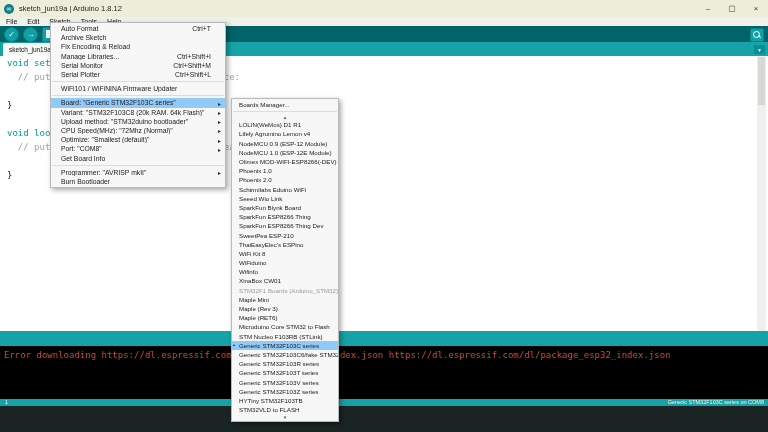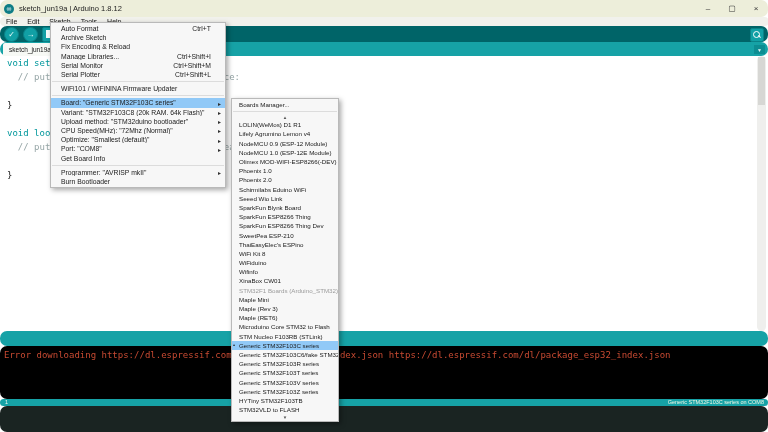--- a/index.html
+++ b/index.html
@@ -1,18 +1,18 @@
 <!DOCTYPE html>
 <html><head>
 <meta charset="utf-8">
 <style>
   html,body{margin:0;padding:0;}
   body{width:768px;height:432px;position:relative;overflow:hidden;background:#fff;
        font-family:"Liberation Sans",sans-serif;-webkit-font-smoothing:antialiased;}
-  .abs{position:absolute;border-radius:7px;}
+  .abs{position:absolute;}
 
   
   #titlebar{left:0;top:0;width:768px;height:17px;background:#edeeda;display:flex;align-items:center;}
   #title-icon{width:10px;height:10px;border-radius:50%;background:#0e7d86;color:#fff;font-size:7px;
               line-height:10px;text-align:center;margin:0 5px 0 4px;}
   #title-text{font-size:7.5px;color:#222;}
   #win-btns{position:absolute;right:0;top:0;height:17px;display:flex;}
   .win-btn{width:24px;height:17px;display:flex;align-items:center;justify-content:center;
            font-size:8px;color:#333;}
 

